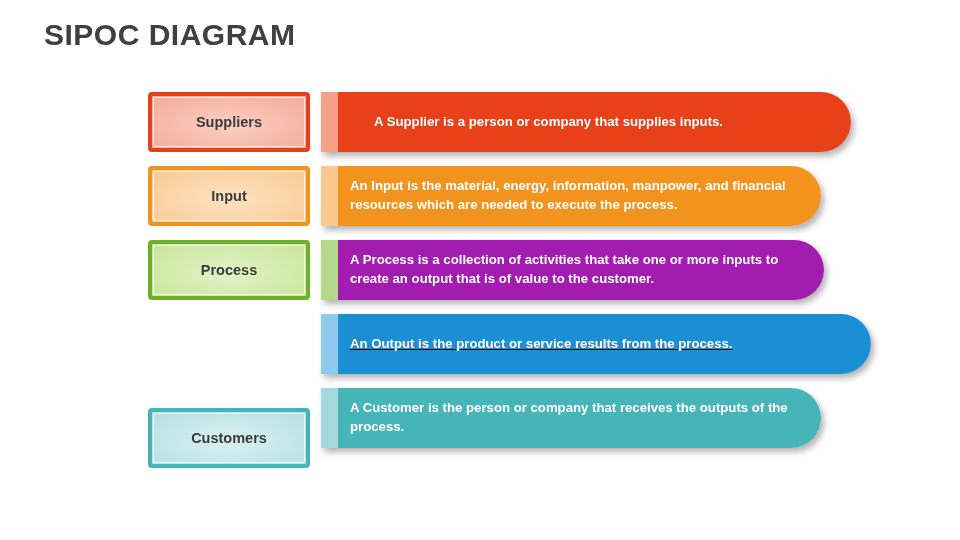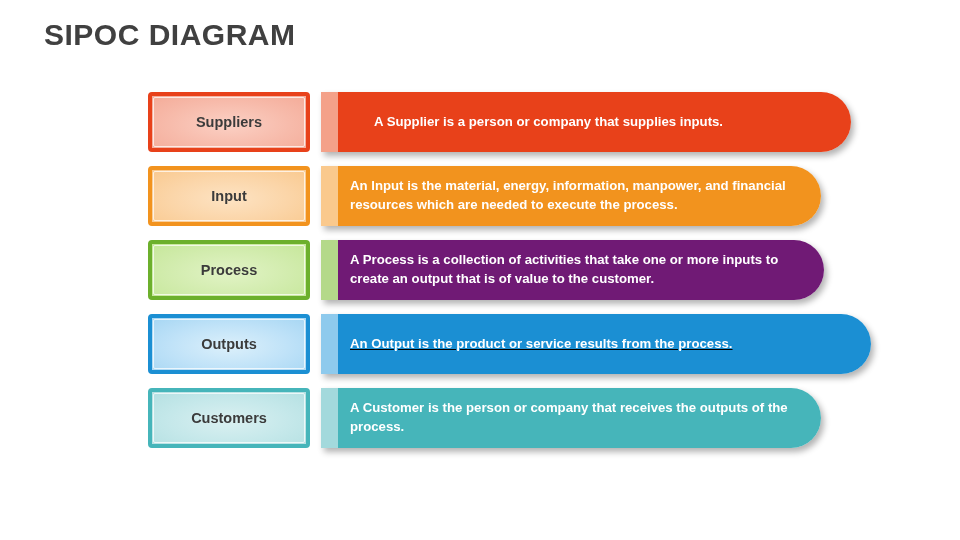--- a/index.html
+++ b/index.html
@@ -128,35 +128,36 @@
   .row-inputs .banner-cap { background: #fac98d; }
   .row-inputs .banner-body { background: #f2931e; }
 
   
   .row-process .label-box {
     border-color: #6cb02c;
     background: radial-gradient(ellipse at 50% 55%, #e1f3c5 0%, #d2ecae 55%, #c6e79a 100%);
   }
   .row-process .banner { width: 503px; }
   .row-process .banner-cap { background: #b4d98a; }
-  .row-process .banner-body { background: #701a75; }
+  .row-process .banner-body { background: #a21caf; }
 
   
   .row-outputs .label-box {
     border-color: #1b8fd3;
     background: radial-gradient(ellipse at 50% 55%, #dcf0fb 0%, #bfe2f8 55%, #a6d6f3 100%);
   }
   .row-outputs .banner { width: 550px; text-decoration: underline; }
   .row-outputs .banner-cap { background: #8ecaed; }
   .row-outputs .banner-body { background: #1b8fd3; }
 
   
   .row-customers .label-box {
     border-color: #46b5ba;
     background: radial-gradient(ellipse at 50% 55%, #daf0f1 0%, #c5e8ea 55%, #b4e0e2 100%);
+    margin-top: 20px;
   }
   .row-customers .banner { width: 500px; }
   .row-customers .banner-cap { background: #a3d9dc; }
   .row-customers .banner-body { background: #46b5ba; }
 </style>
 </head>
 <body>
 
 <div class="slide">
 
@@ -197,24 +198,20 @@
       </div>
       <div class="banner">
         <span class="banner-cap"></span>
         <span class="banner-body">
           <span class="banner-text">A Process is a collection of activities that take one or more inputs to create an output that is of value to the customer.</span>
         </span>
       </div>
     </div>
 
     <div class="row row-outputs">
-      <div class="label-box">
-        <span class="inner-line"></span>
-        <span class="label-text">Outputs</span>
-      </div>
       <div class="banner">
         <span class="banner-cap"></span>
         <span class="banner-body">
           <span class="banner-text">An Output is the product or service results from the process.</span>
         </span>
       </div>
     </div>
 
     <div class="row row-customers">
       <div class="label-box">

